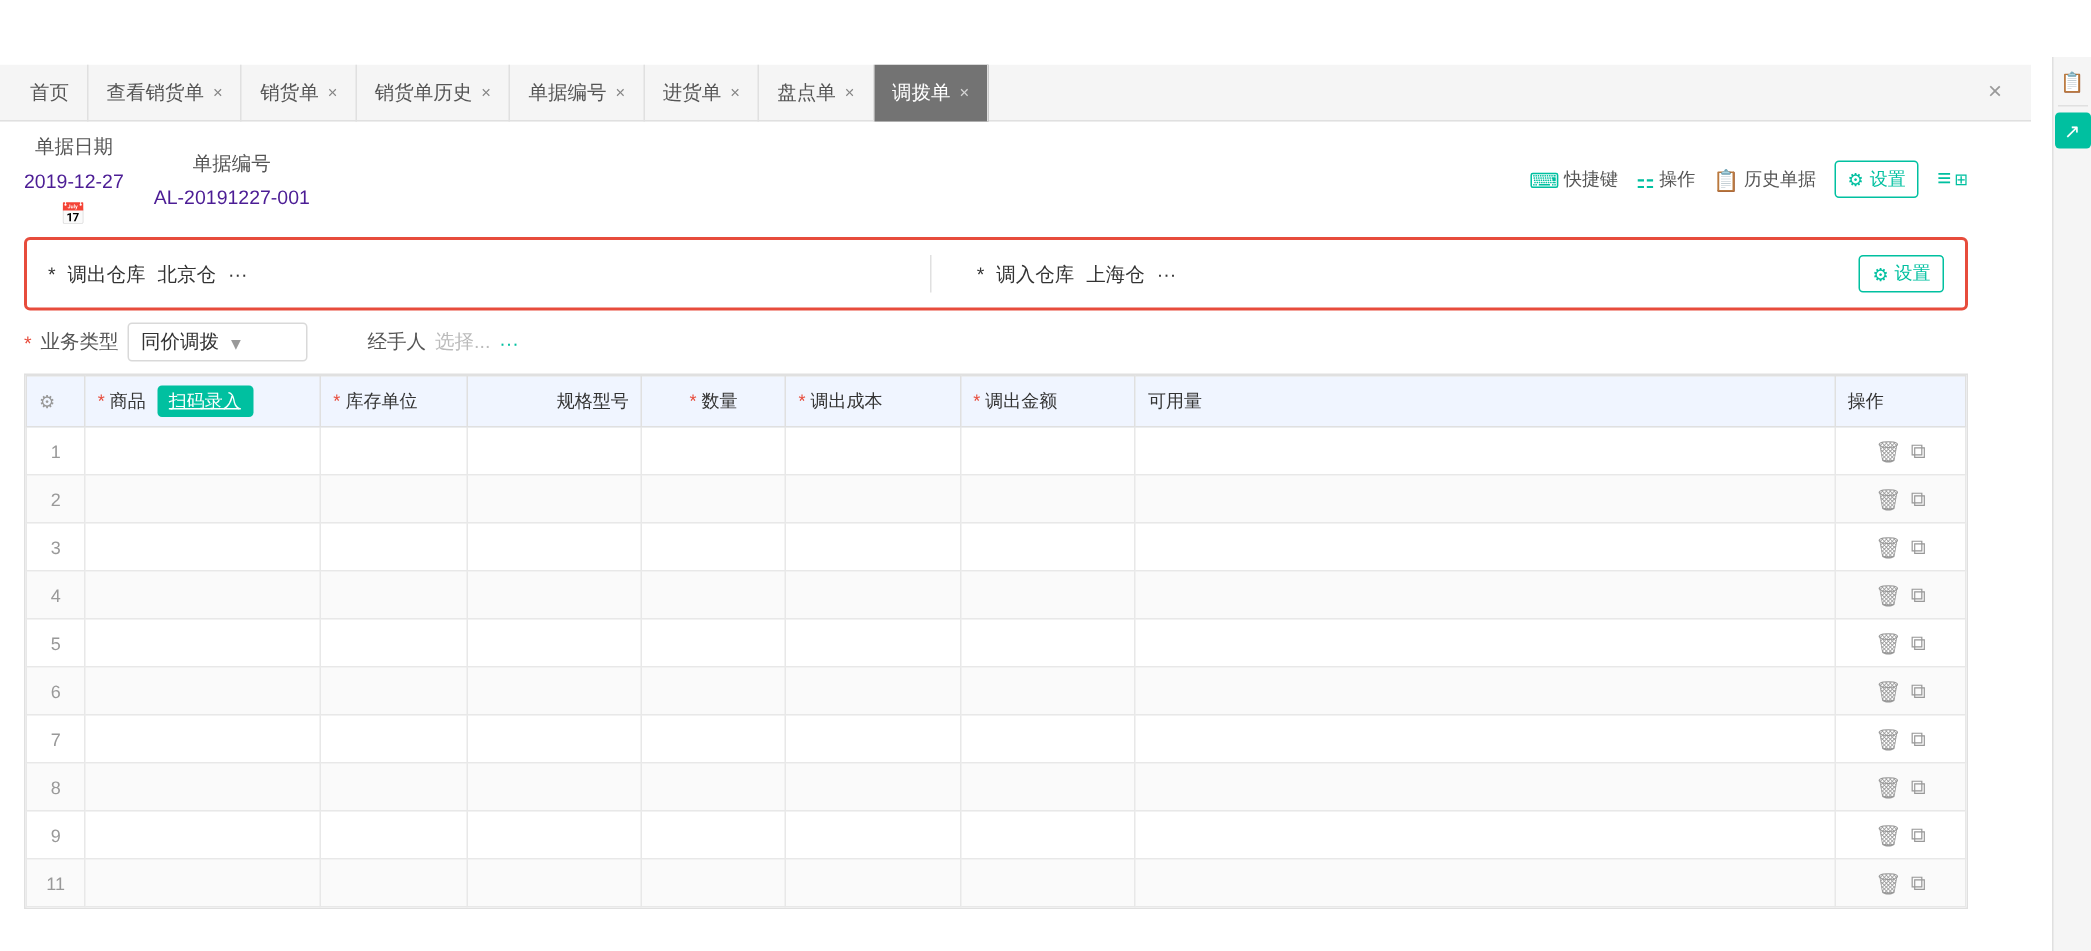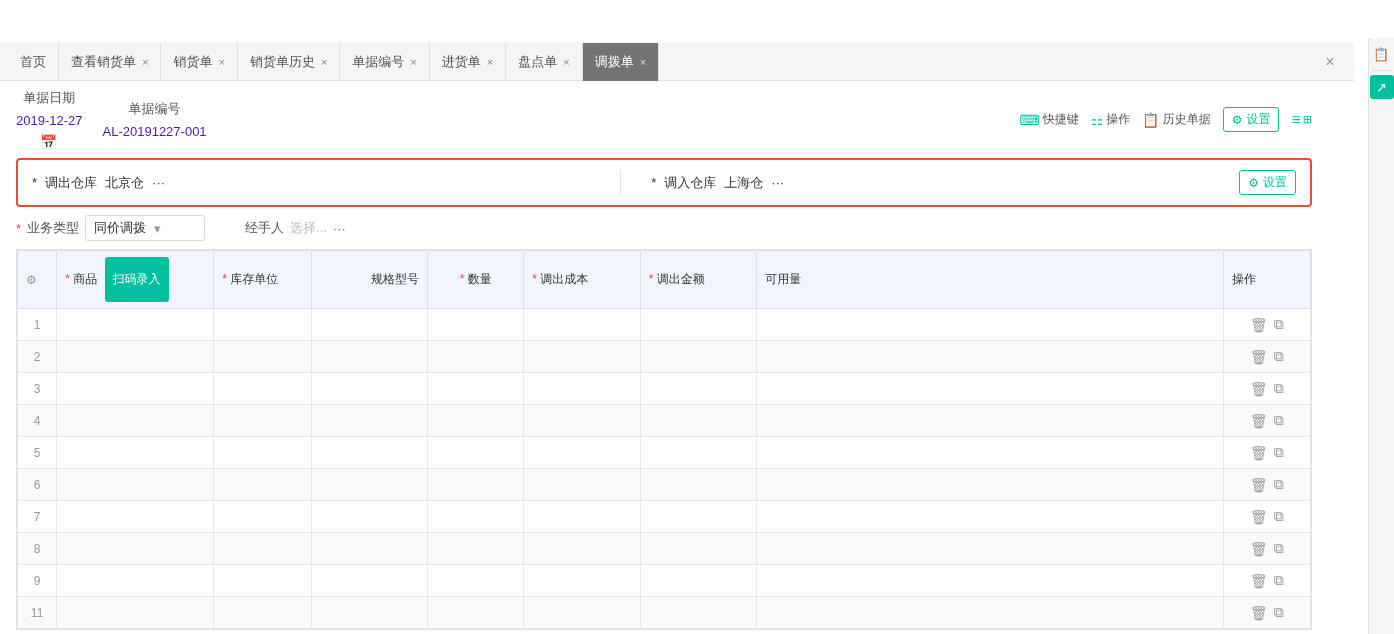--- a/index.html
+++ b/index.html
@@ -156,24 +156,25 @@
 
     
     .gear-icon { color: #999; cursor: pointer; }
 
     
     .scan-btn {
       background: #00c0a0;
       color: #fff;
       border: none;
       border-radius: 3px;
-      padding: 14px 8px;
+      padding: 2px 8px;
       cursor: pointer;
       font-size: 12px;
       margin-left: 4px;
+      text-decoration: underline;
     }
 
     
     .right-sidebar {
       position: fixed;
       right: 0;
       top: 38px;
       width: 26px;
       display: flex;
       flex-direction: column;

